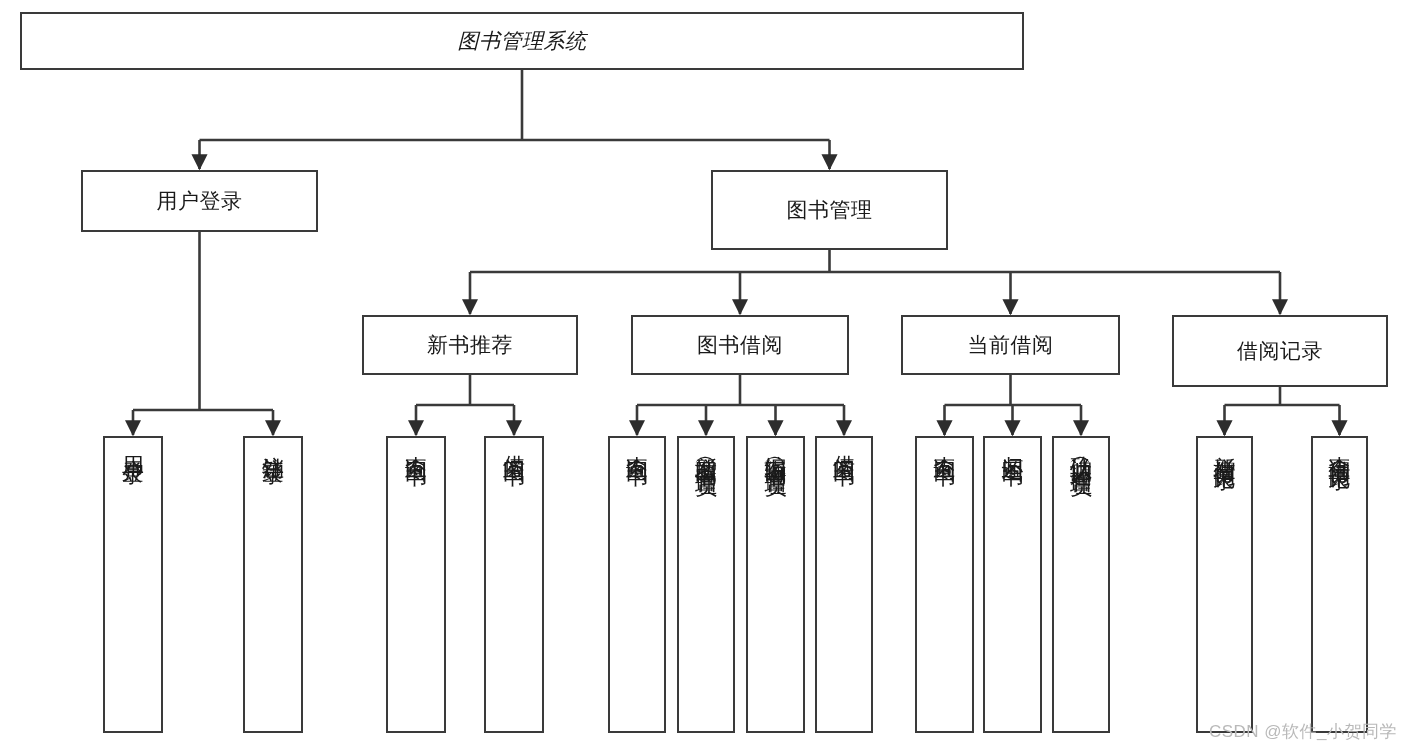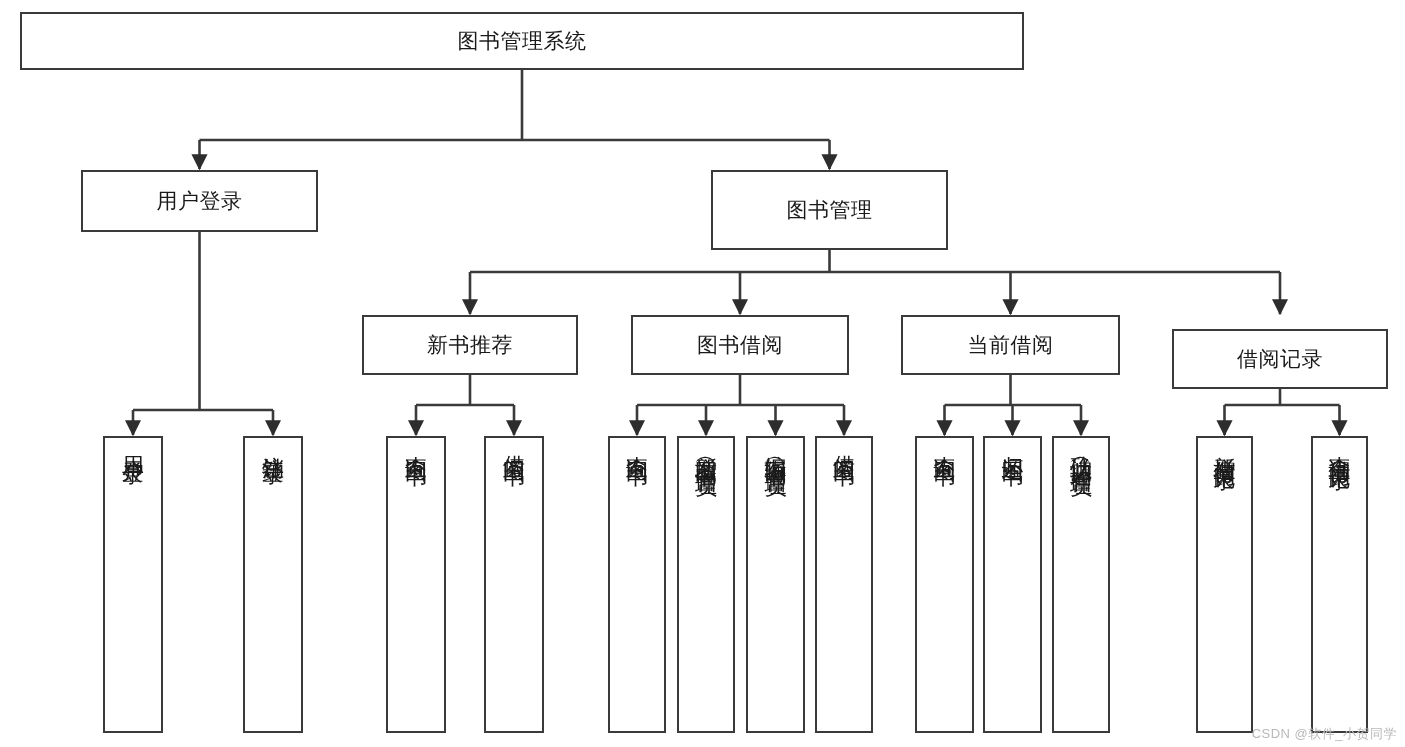--- a/index.html
+++ b/index.html
@@ -51,21 +51,21 @@
     writing-mode: vertical-rl;
     text-orientation: upright;
     font-size: 22px;
     letter-spacing: 3px;
     line-height: 1;
   }
   .watermark {
     position: absolute;
     right: 8px;
     bottom: 4px;
-    font-size: 13px;
+    font-size: 17px;
     color: #b9b9b9;
     letter-spacing: 0.5px;
     white-space: nowrap;
     pointer-events: none;
   }
 </style>
 </head>
 <body>
 
 <div id="canvas">
@@ -106,39 +106,39 @@
         <line x1="1012.5" y1="405" x2="1012.5" y2="435" stroke="#3a3a3a" stroke-width="2.6" marker-end="url(#arrow)"></line>
         <line x1="1081" y1="405" x2="1081" y2="435" stroke="#3a3a3a" stroke-width="2.6" marker-end="url(#arrow)"></line>
         <line x1="1280" y1="375" x2="1280" y2="405" stroke="#3a3a3a" stroke-width="2.6"></line>
         <line x1="1224.5" y1="405" x2="1339.5" y2="405" stroke="#3a3a3a" stroke-width="2.6"></line>
         <line x1="1224.5" y1="405" x2="1224.5" y2="435" stroke="#3a3a3a" stroke-width="2.6" marker-end="url(#arrow)"></line>
         <line x1="1339.5" y1="405" x2="1339.5" y2="435" stroke="#3a3a3a" stroke-width="2.6" marker-end="url(#arrow)"></line>
       </g>
   </svg>
 
   <div id="node-layer">
-      <div class="node horiz" style="left: 20px; top: 12px; width: 1004px; height: 58px;">
+      <div class="node horiz" style="left: 20px; top: 12px; width: 1004px; height: 58px; font-style: italic;">
         <span class="node-label">图书管理系统</span>
       </div>
       <div class="node horiz" style="left: 81px; top: 170px; width: 237px; height: 62px;">
         <span class="node-label">用户登录</span>
       </div>
       <div class="node horiz" style="left: 711px; top: 170px; width: 237px; height: 80px;">
         <span class="node-label">图书管理</span>
       </div>
       <div class="node horiz" style="left: 362px; top: 315px; width: 216px; height: 60px; align-items: center;">
         <span class="node-label">新书推荐</span>
       </div>
       <div class="node horiz" style="left: 631px; top: 315px; width: 218px; height: 60px;">
         <span class="node-label">图书借阅</span>
       </div>
       <div class="node horiz" style="left: 901px; top: 315px; width: 219px; height: 60px;">
         <span class="node-label">当前借阅</span>
       </div>
-      <div class="node horiz" style="left: 1172px; top: 329px; width: 216px; height: 60px;">
+      <div class="node horiz" style="left: 1172px; top: 315px; width: 216px; height: 72px;">
         <span class="node-label">借阅记录</span>
       </div>
       <div class="node vert" style="left: 103px; top: 436px; width: 60px; height: 297px;">
         <span class="node-label">用户登录</span>
       </div>
       <div class="node vert" style="left: 243px; top: 436px; width: 60px; height: 297px;">
         <span class="node-label">注销登录</span>
       </div>
       <div class="node vert" style="left: 386px; top: 436px; width: 60px; height: 297px;">
         <span class="node-label">查询图书</span>

